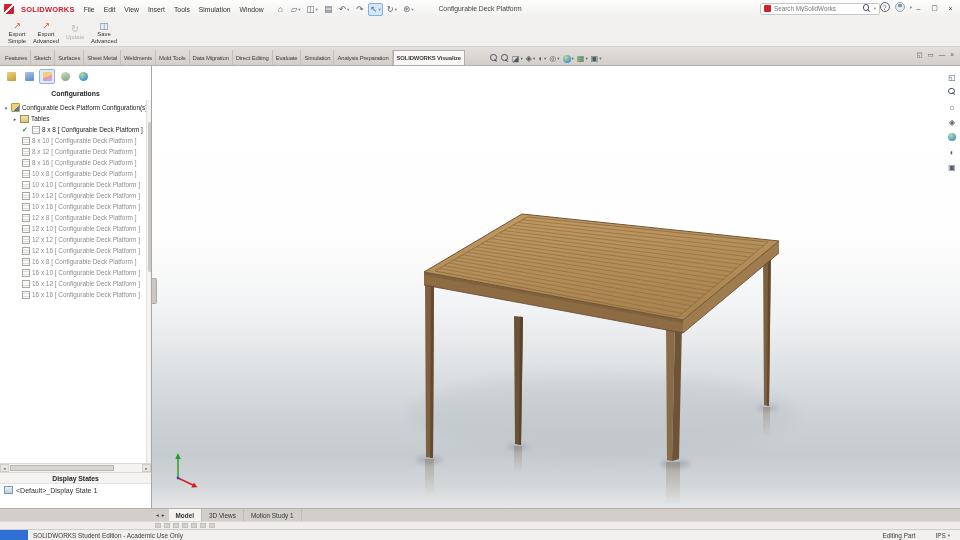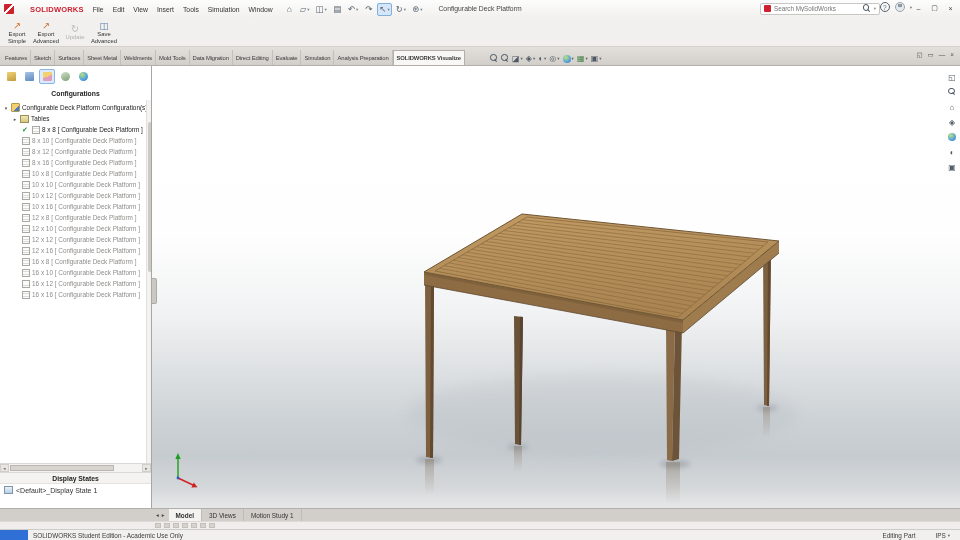--- a/index.html
+++ b/index.html
@@ -2,21 +2,21 @@
 <html><head>
 <meta charset="utf-8">
 <style>
   *{margin:0;padding:0;box-sizing:border-box}
   html,body{width:960px;height:540px;overflow:hidden}
   body{font-family:"Liberation Sans","DejaVu Sans",sans-serif;font-size:7px;color:#333;background:#e8e6e3}
   .app{position:relative;width:960px;height:540px;background:#fff;overflow:hidden}
 
   
   .titlebar{position:absolute;left:0;top:0;width:100%;height:18px;background:linear-gradient(#fdfdfd,#f1f0ee);display:flex;align-items:center}
-  .logo{display:flex;align-items:center;gap:16px;padding:0 5px 0 4px}
+  .logo{display:flex;align-items:center;gap:7px;padding:0 5px 0 4px}
   .logo-mark{width:10px;height:10px;border-radius:1px;background:linear-gradient(135deg,#cf2030 44%,#fff 44% 56%,#cf2030 56%)}
   .logo-text{color:#cf2030;font-weight:bold;font-size:7.5px;letter-spacing:.2px}
   .menus{display:flex;gap:9px;font-size:6.8px;color:#333;padding:0 10px 0 4px}
   .menu-item{cursor:default}
   .tb-icons{display:flex;align-items:center;gap:2px}
   .tbi{min-width:13px;height:13px;display:inline-flex;align-items:center;justify-content:center;font-size:8.5px;color:#57636e;border:1px solid transparent;border-radius:2px;padding:0 1px}
   .tbi .caret{font-size:4.5px;color:#7a848d;margin-left:1px}
   .tbi.selected{background:#d5e6f8;border-color:#7fb0e0}
   .doc-title{position:absolute;left:50%;transform:translateX(-50%);top:5px;font-size:6.8px;color:#444;white-space:nowrap}
   .search{position:absolute;right:80px;top:2.5px;width:120px;height:12.5px;background:#fff;border:1px solid #c9c7c4;border-radius:2px;display:flex;align-items:center;gap:3px;padding:0 3px}

